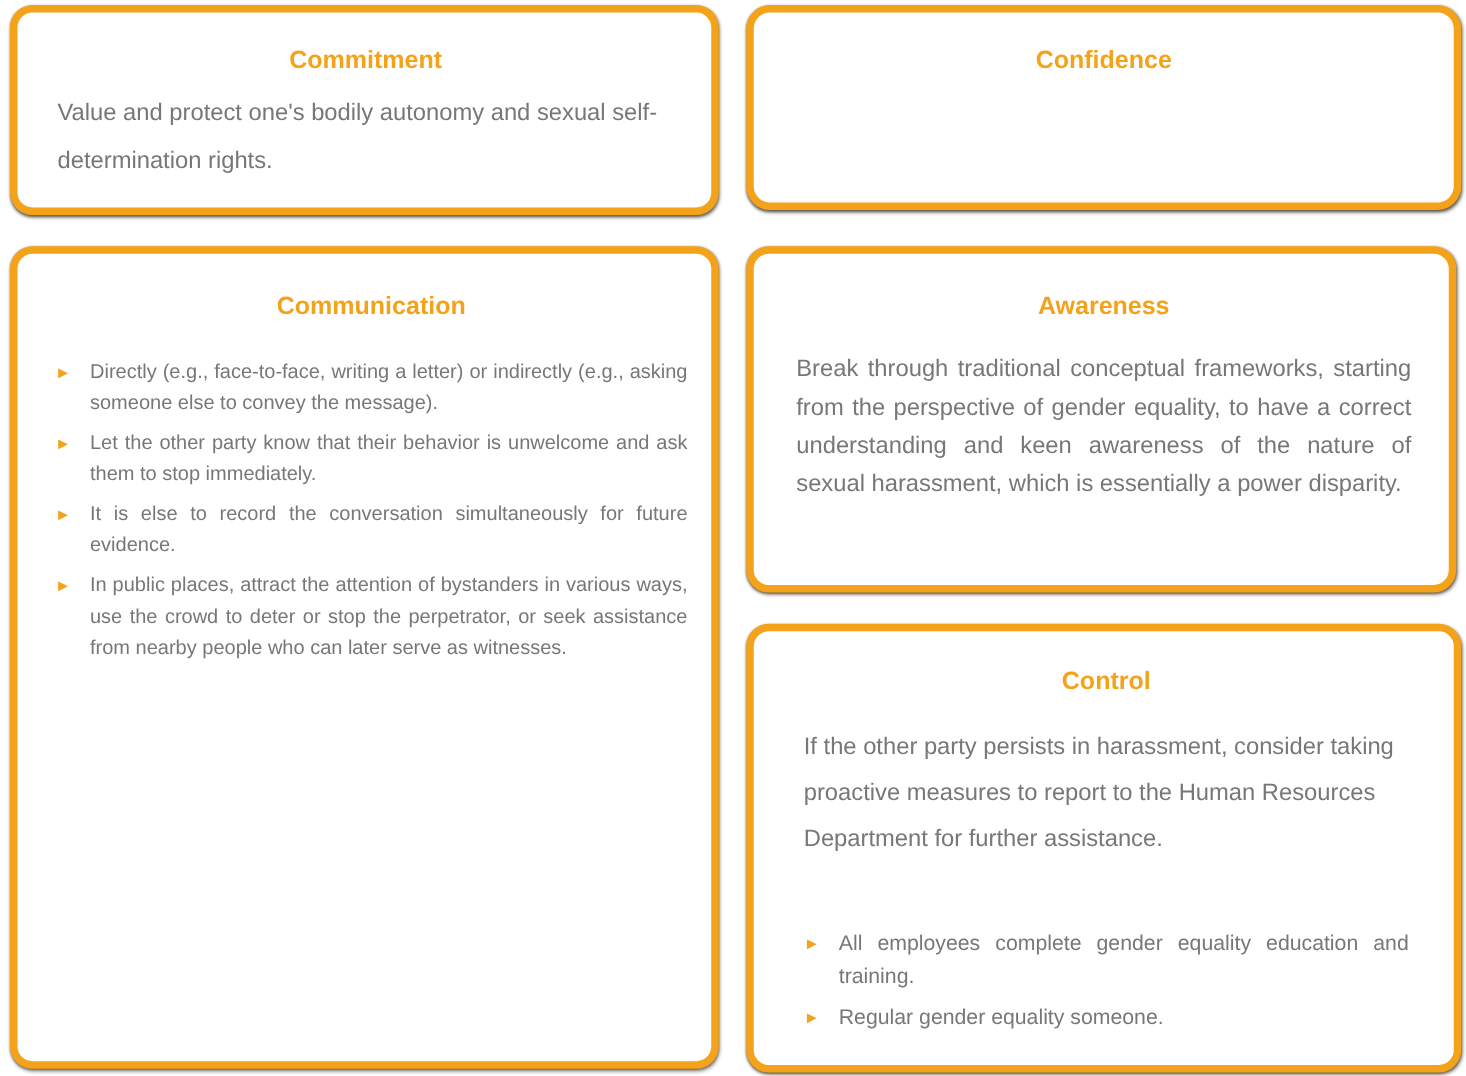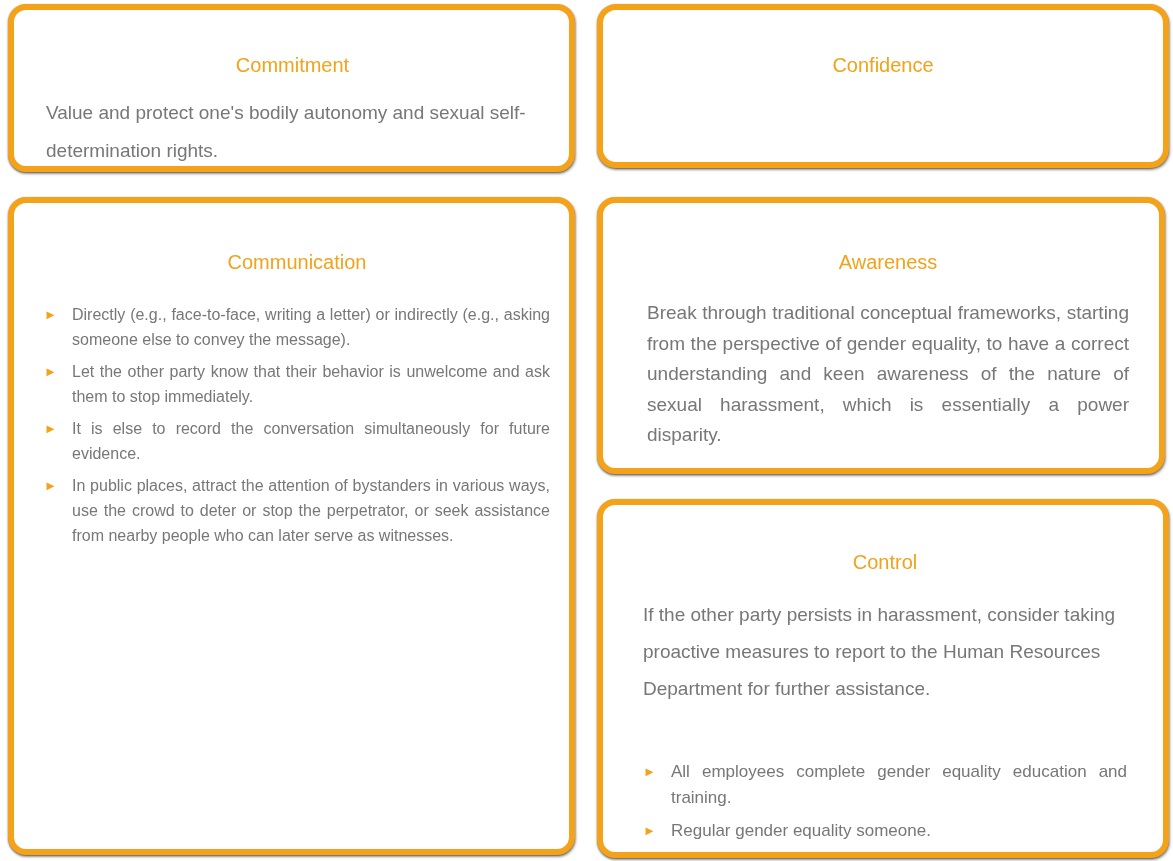--- a/index.html
+++ b/index.html
@@ -19,43 +19,43 @@
   }
   .canvas{position:absolute;inset:0;}
   .card{
     position:absolute;
     background:var(--card-bg);
     border:6px solid var(--accent);
     border-radius:18px;
     box-shadow:0 1px 2px rgba(40,25,0,0.55), 1px 2px 3px rgba(0,0,0,0.30);
   }
   .card-title{
-    margin:17px;
+    margin:0;
     text-align:center;
     color:var(--accent);
     font-size:20px;
     line-height:24px;
-    font-weight:normal;
+    font-weight:bold;
   }
   .card-body{
     margin:0;
     color:var(--body-text);
     font-size:19px;
   }
   
   #card-commitment{left:8px;top:4px;width:567px;height:168px;padding:26px 30px 0 32px;}
   #card-commitment .card-body{margin-top:12px;line-height:38px;}
 
   #card-confidence{left:597px;top:4px;width:572px;height:164px;padding:26px 32px 0 32px;border-radius:19px;}
   #card-confidence .card-body{margin-top:28px;line-height:30px;}
 
   #card-communication{left:8px;top:197px;width:567px;height:658px;padding:30px 19px 0 30px;}
   #card-communication .bullets{margin-top:28px;}
 
-  #card-awareness{left:597px;top:197px;width:568px;height:277px;padding:30px 30px 0 44px;}
+  #card-awareness{left:597px;top:197px;width:568px;height:277px;padding:30px 30px 0 34px;}
   #card-awareness .card-body{margin-top:24px;line-height:30.5px;text-align:justify;}
 
   #card-control{left:597px;top:499px;width:572px;height:359px;padding:28px 36px 1px 40px;}
   #card-control .card-body{margin-top:22px;line-height:37px;}
   #card-control .bullets{margin-top:52px;}
   #card-control .bullet-text{font-size:17px;line-height:26px;}
   #card-control .tri{line-height:26px;}
 
   
   .bullets{list-style:none;margin:0;padding:0;}

